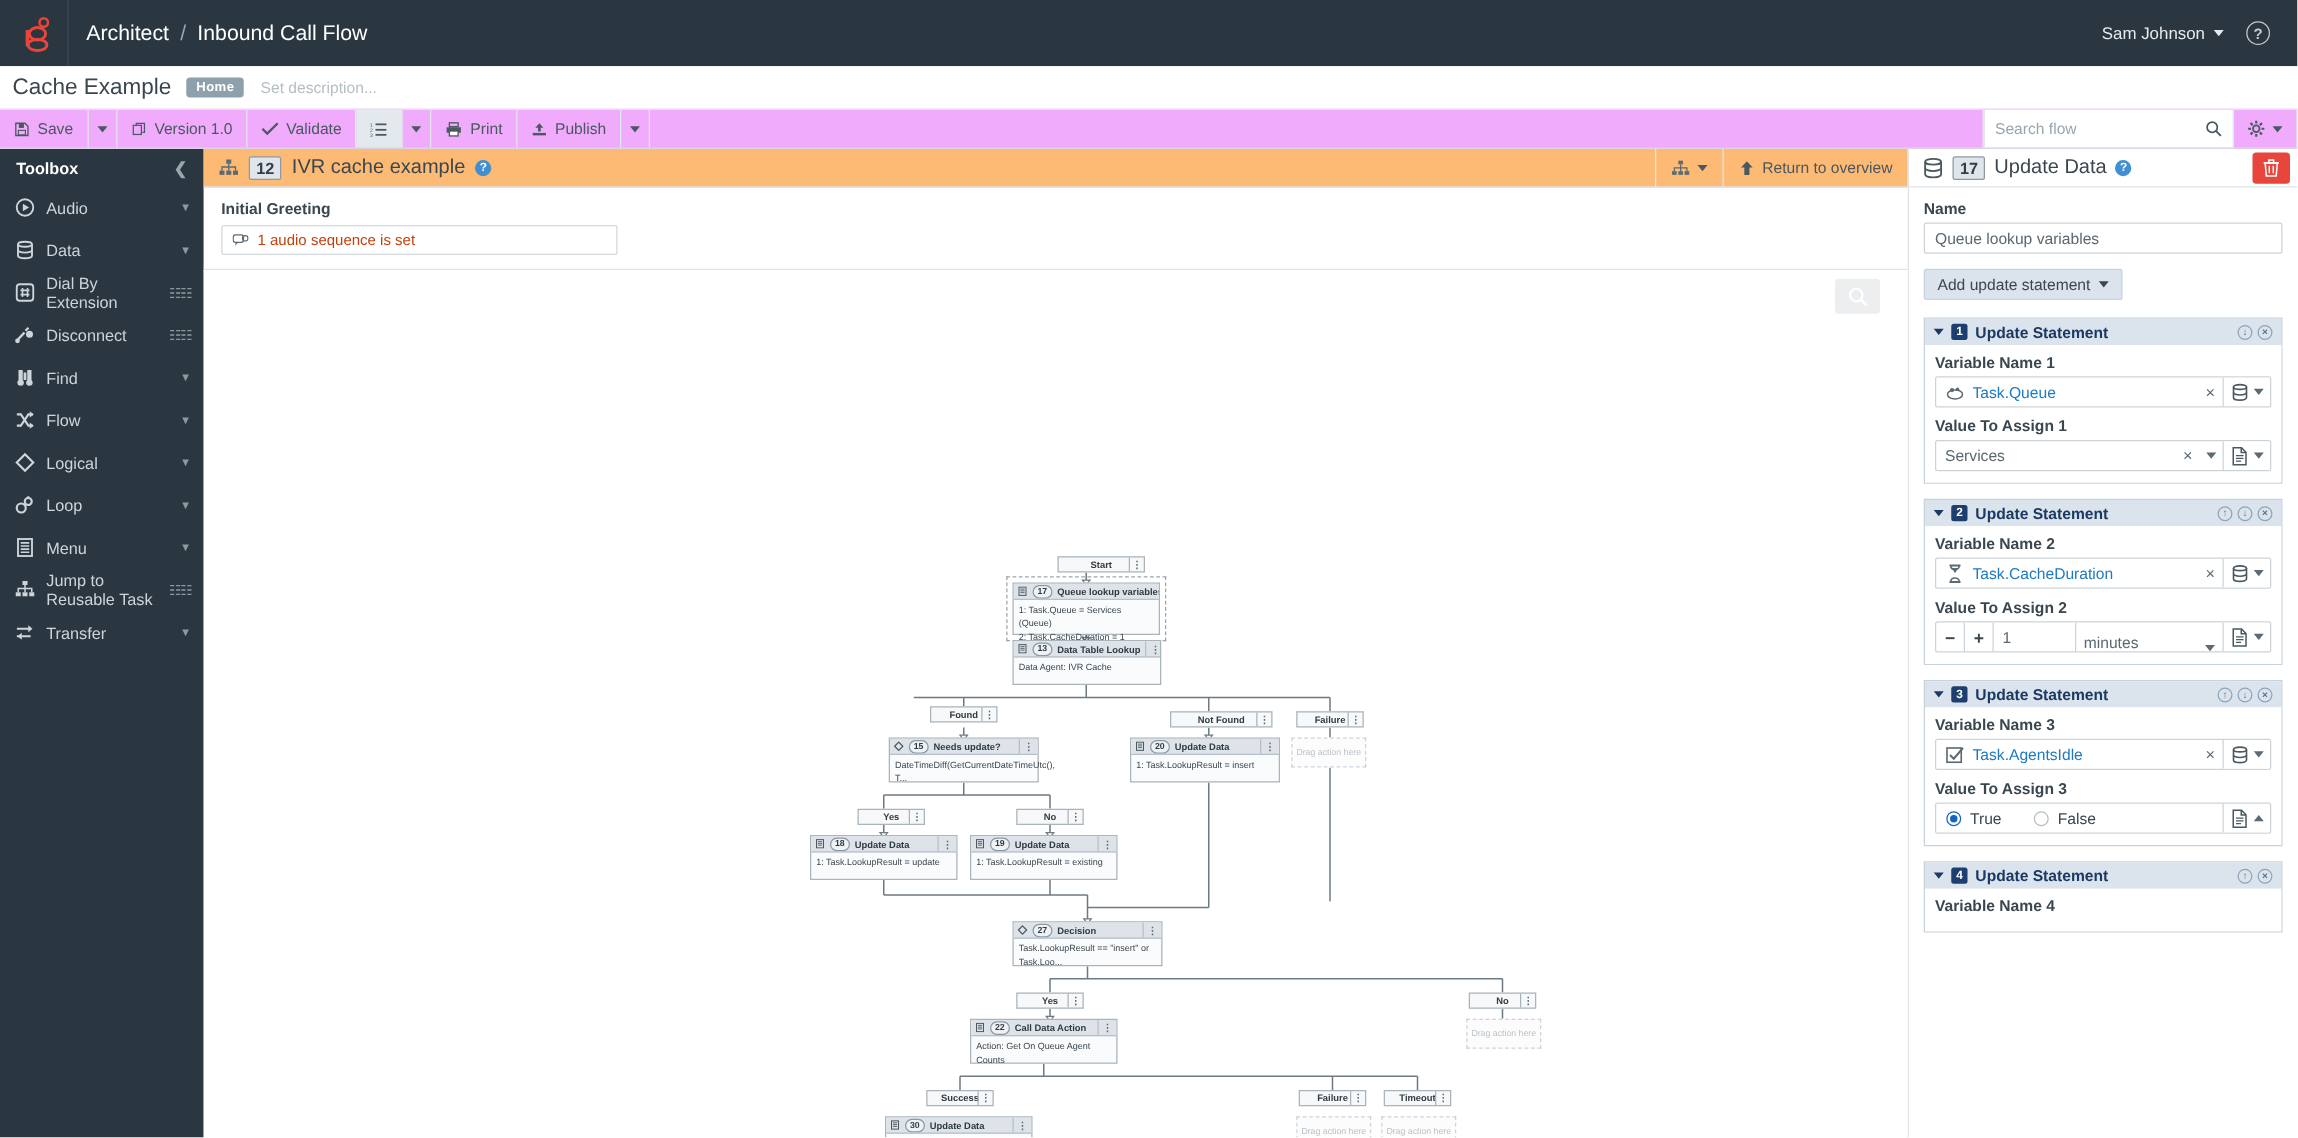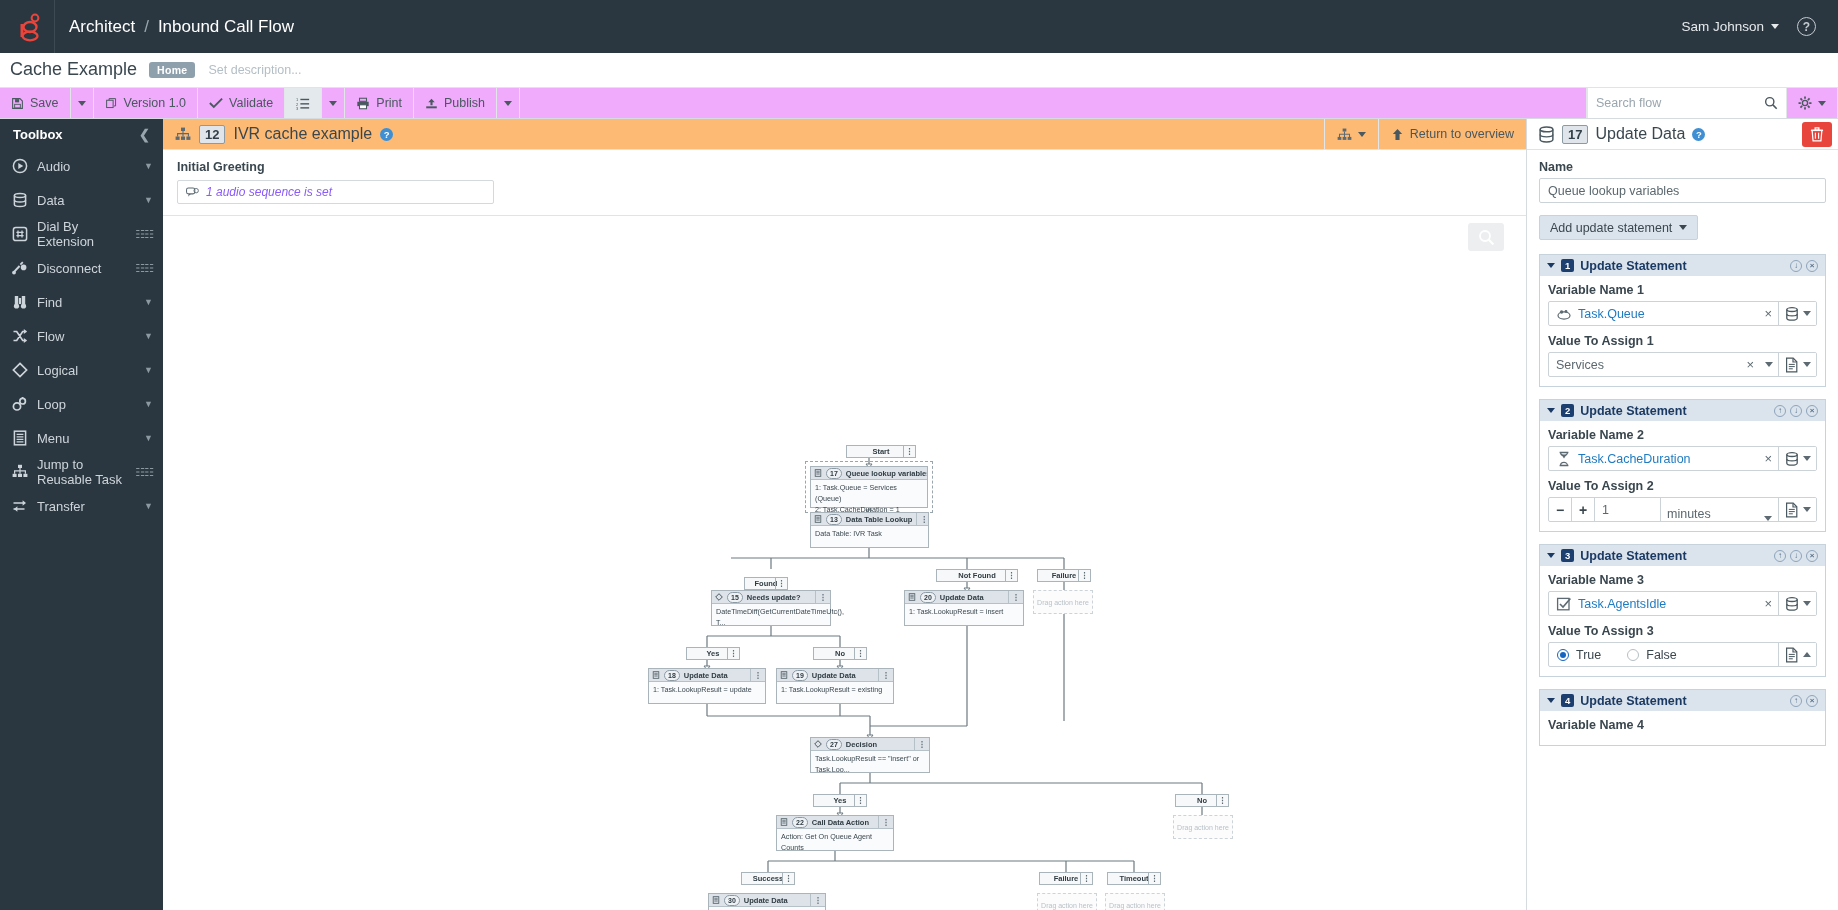--- a/index.html
+++ b/index.html
@@ -107,21 +107,21 @@
   .ch-btn {
     display: flex; align-items: center; gap: 6px; padding: 0 12px; font-size: 12.5px;
     color: #4a585f; border-left: 1px solid #e2e6e9;
   }
   .greet-row { padding: 10px 14px 0 14px; }
   .greet-label { font-size: 12.5px; font-weight: bold; color: #3a474f; margin-bottom: 6px; }
   .greet-box {
     border: 1px solid #d3d9dd; height: 24px; width: 317px; border-radius: 2px;
     display: flex; align-items: center; gap: 7px; padding: 0 8px; font-size: 12px;
   }
-  .greet-box a { color: #8b5cf6; text-decoration: none; font-style: italic; }
+  .greet-box a { color: #c2410c; text-decoration: none; }
   .canvas-sep { border-bottom: 1px solid #e0e4e7; margin-top: 11px; }
   .canvas {
     flex: 1; position: relative; overflow: hidden; background: #fff;
   }
   .zoom-placeholder {
     position: absolute; right: 22px; top: 7px; width: 36px; height: 28px;
     background: #eceef0; border-radius: 3px; display: flex; align-items: center; justify-content: center;
   }
 
   
@@ -602,24 +602,24 @@
                   <svg width="8" height="8" viewBox="0 0 16 16">
                     <rect x="2.4" y="1.4" width="11.2" height="13.2" fill="none" stroke="#4a585f" stroke-width="1.6"></rect>
                     <path d="M4.6 4.6h6.8M4.6 7.4h6.8M4.6 10.2h6.8" stroke="#4a585f" stroke-width="1.4"></path>
                   </svg>
                 </span>
                 <span class="node-num">13</span>
                 <span>Data Table Lookup</span>
                 <span class="node-kebab">⋮</span>
               </div>
               <div class="node-body">
-                <div>Data Table: IVR Task</div>
-              </div>
-            </div>
-            <div class="pill" style="left: 581px; top: 361px; width: 44px;">
+                <div>Data Agent: IVR Cache</div>
+              </div>
+            </div>
+            <div class="pill" style="left: 581px; top: 349px; width: 54px;">
               <span>Found</span>
               <span class="kb">⋮</span>
             </div>
             <div class="pill" style="left: 773px; top: 353px; width: 82px;">
               <span>Not Found</span>
               <span class="kb">⋮</span>
             </div>
             <div class="pill" style="left: 874px; top: 353px; width: 54px;">
               <span>Failure</span>
               <span class="kb">⋮</span>

